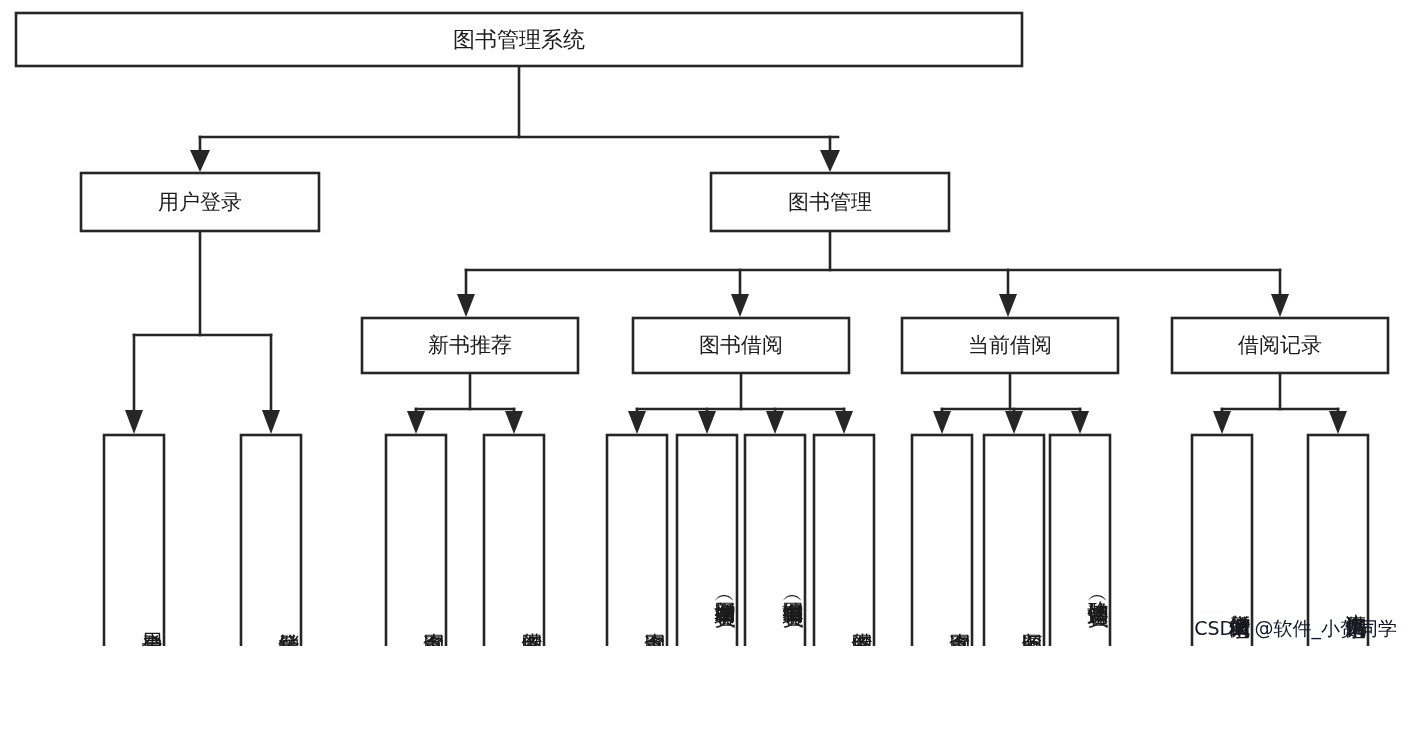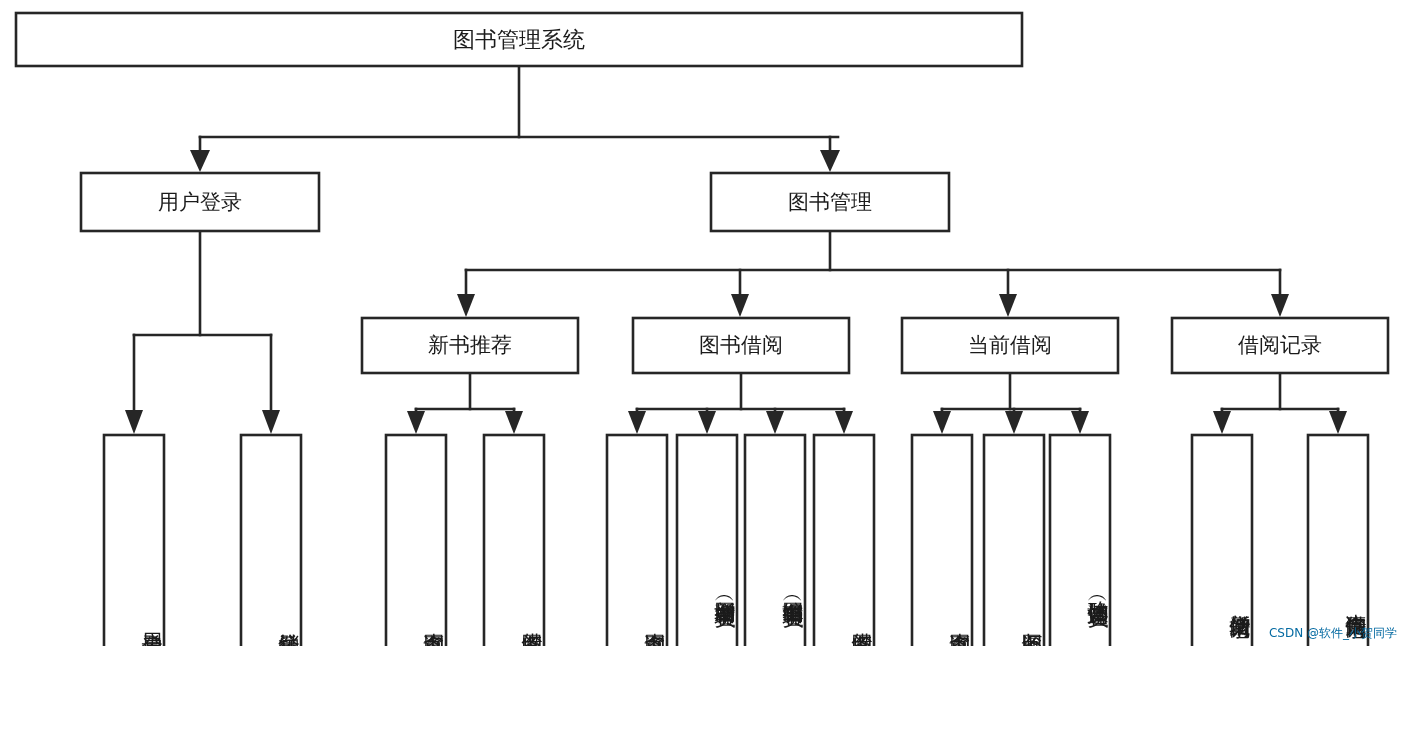--- a/index.html
+++ b/index.html
@@ -65,22 +65,22 @@
     display: flex;
     align-items: flex-start;
     justify-content: center;
     pointer-events: none;
   }
   .watermark {
     position: absolute;
     right: 8px;
     bottom: 4px;
     font-family: "DejaVu Sans", "Liberation Sans", sans-serif;
-    font-size: 12px;
-    color: #0369a1;
+    font-size: 19px;
+    color: #0f172a;
     white-space: nowrap;
   }
 </style>
 </head>
 <body>
 
 <div id="stage">
 
   <svg width="1405" height="747" viewBox="0 0 1405 747">
 

